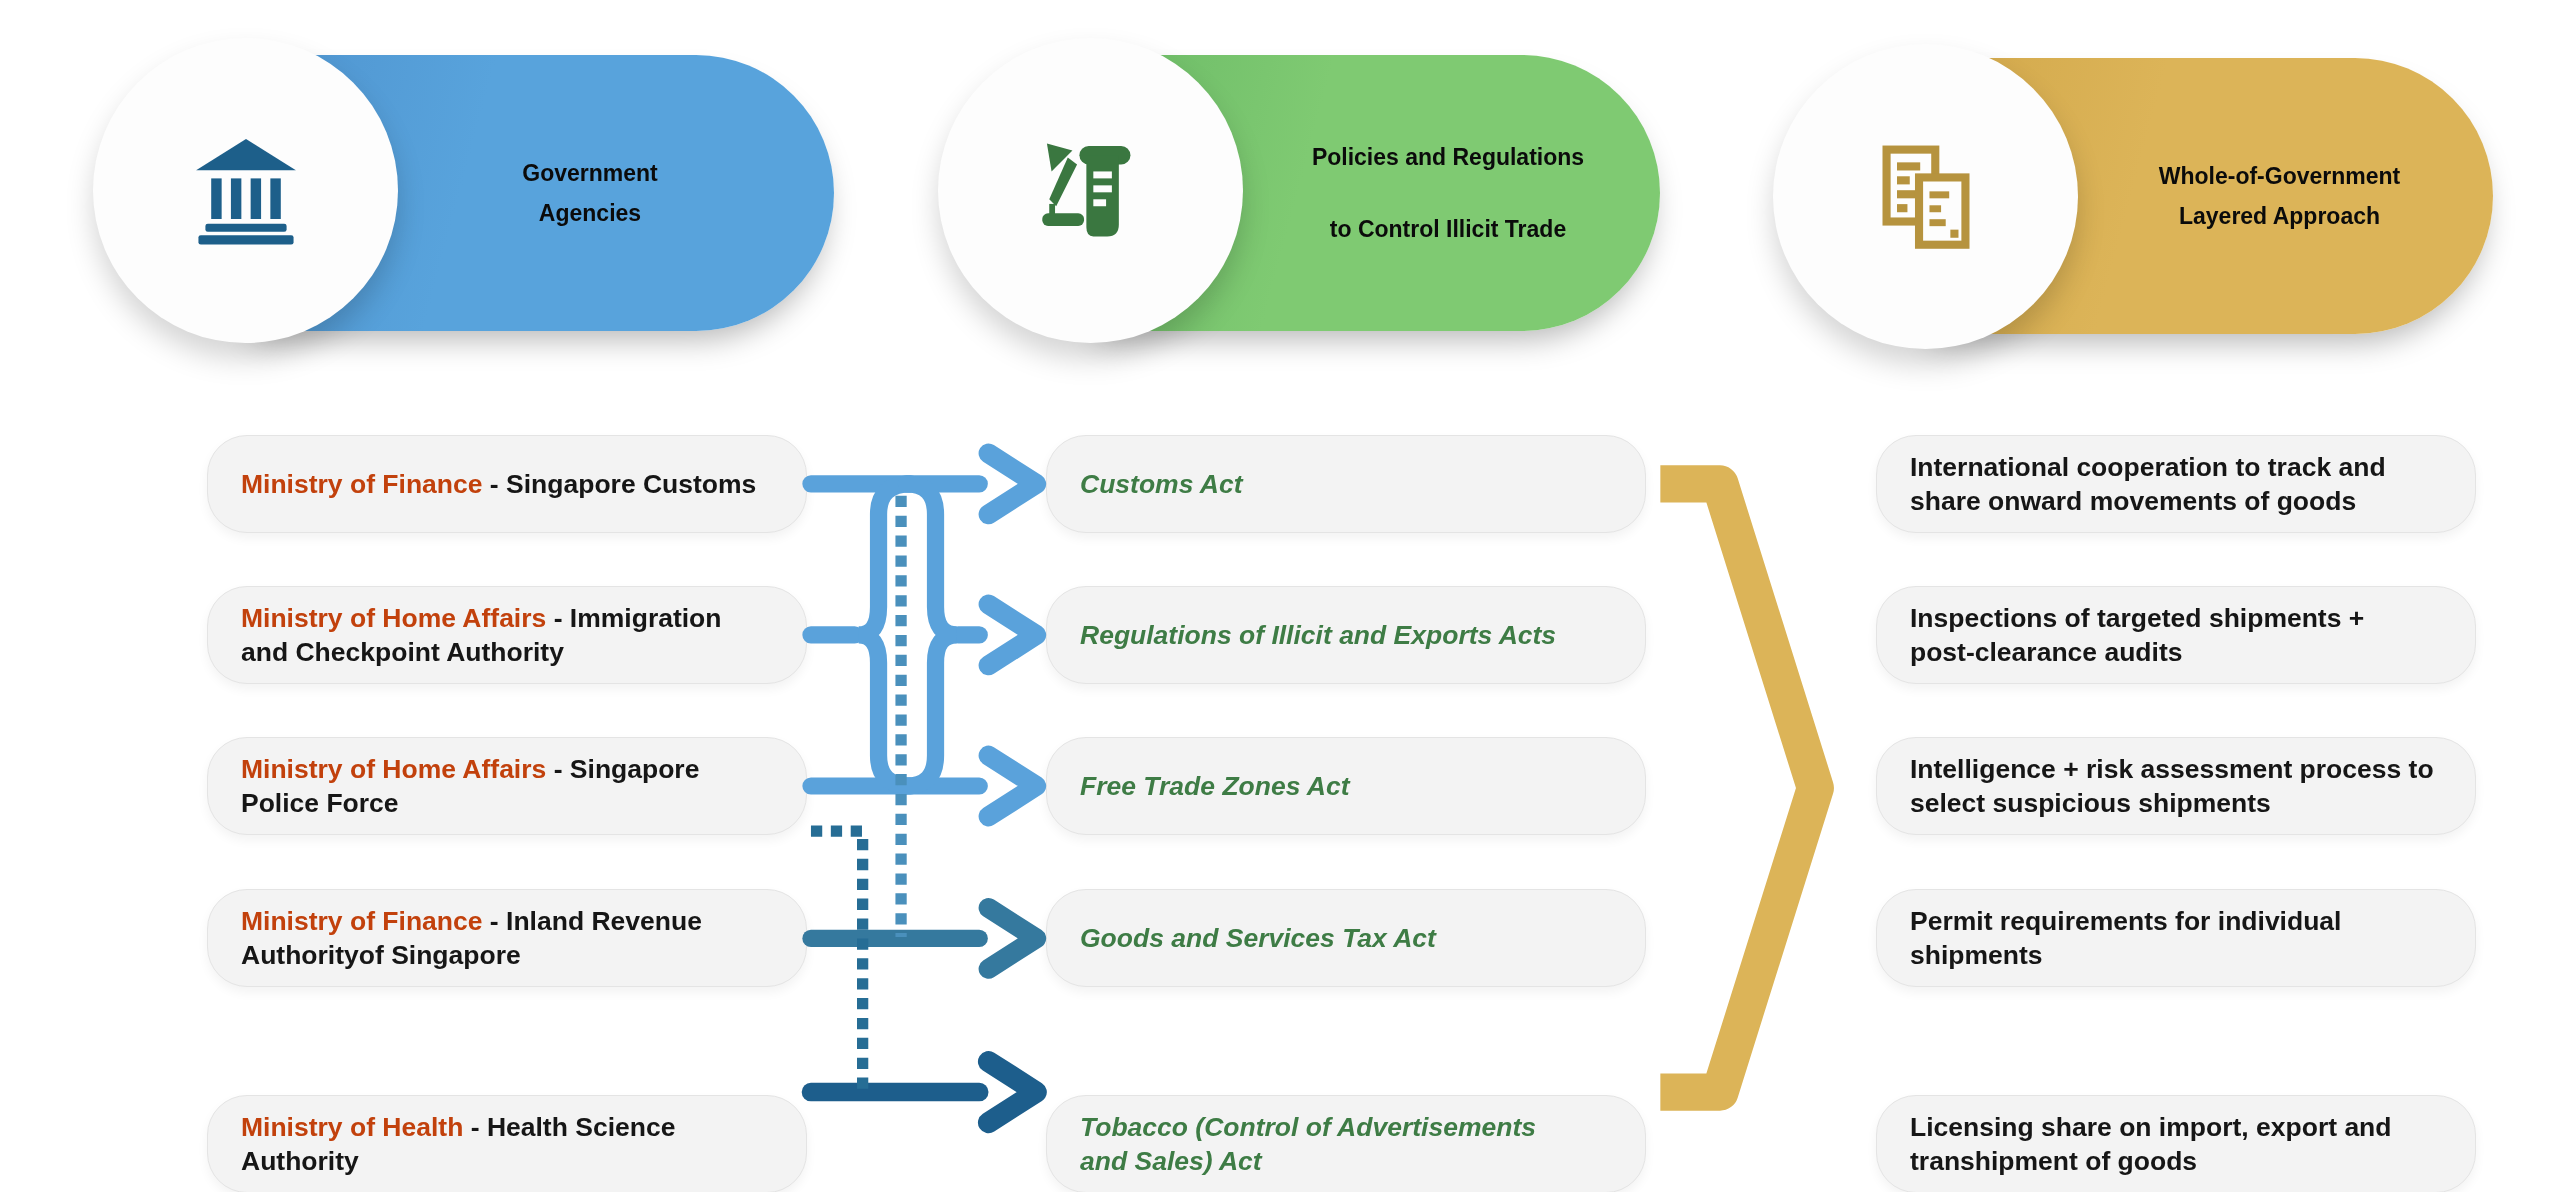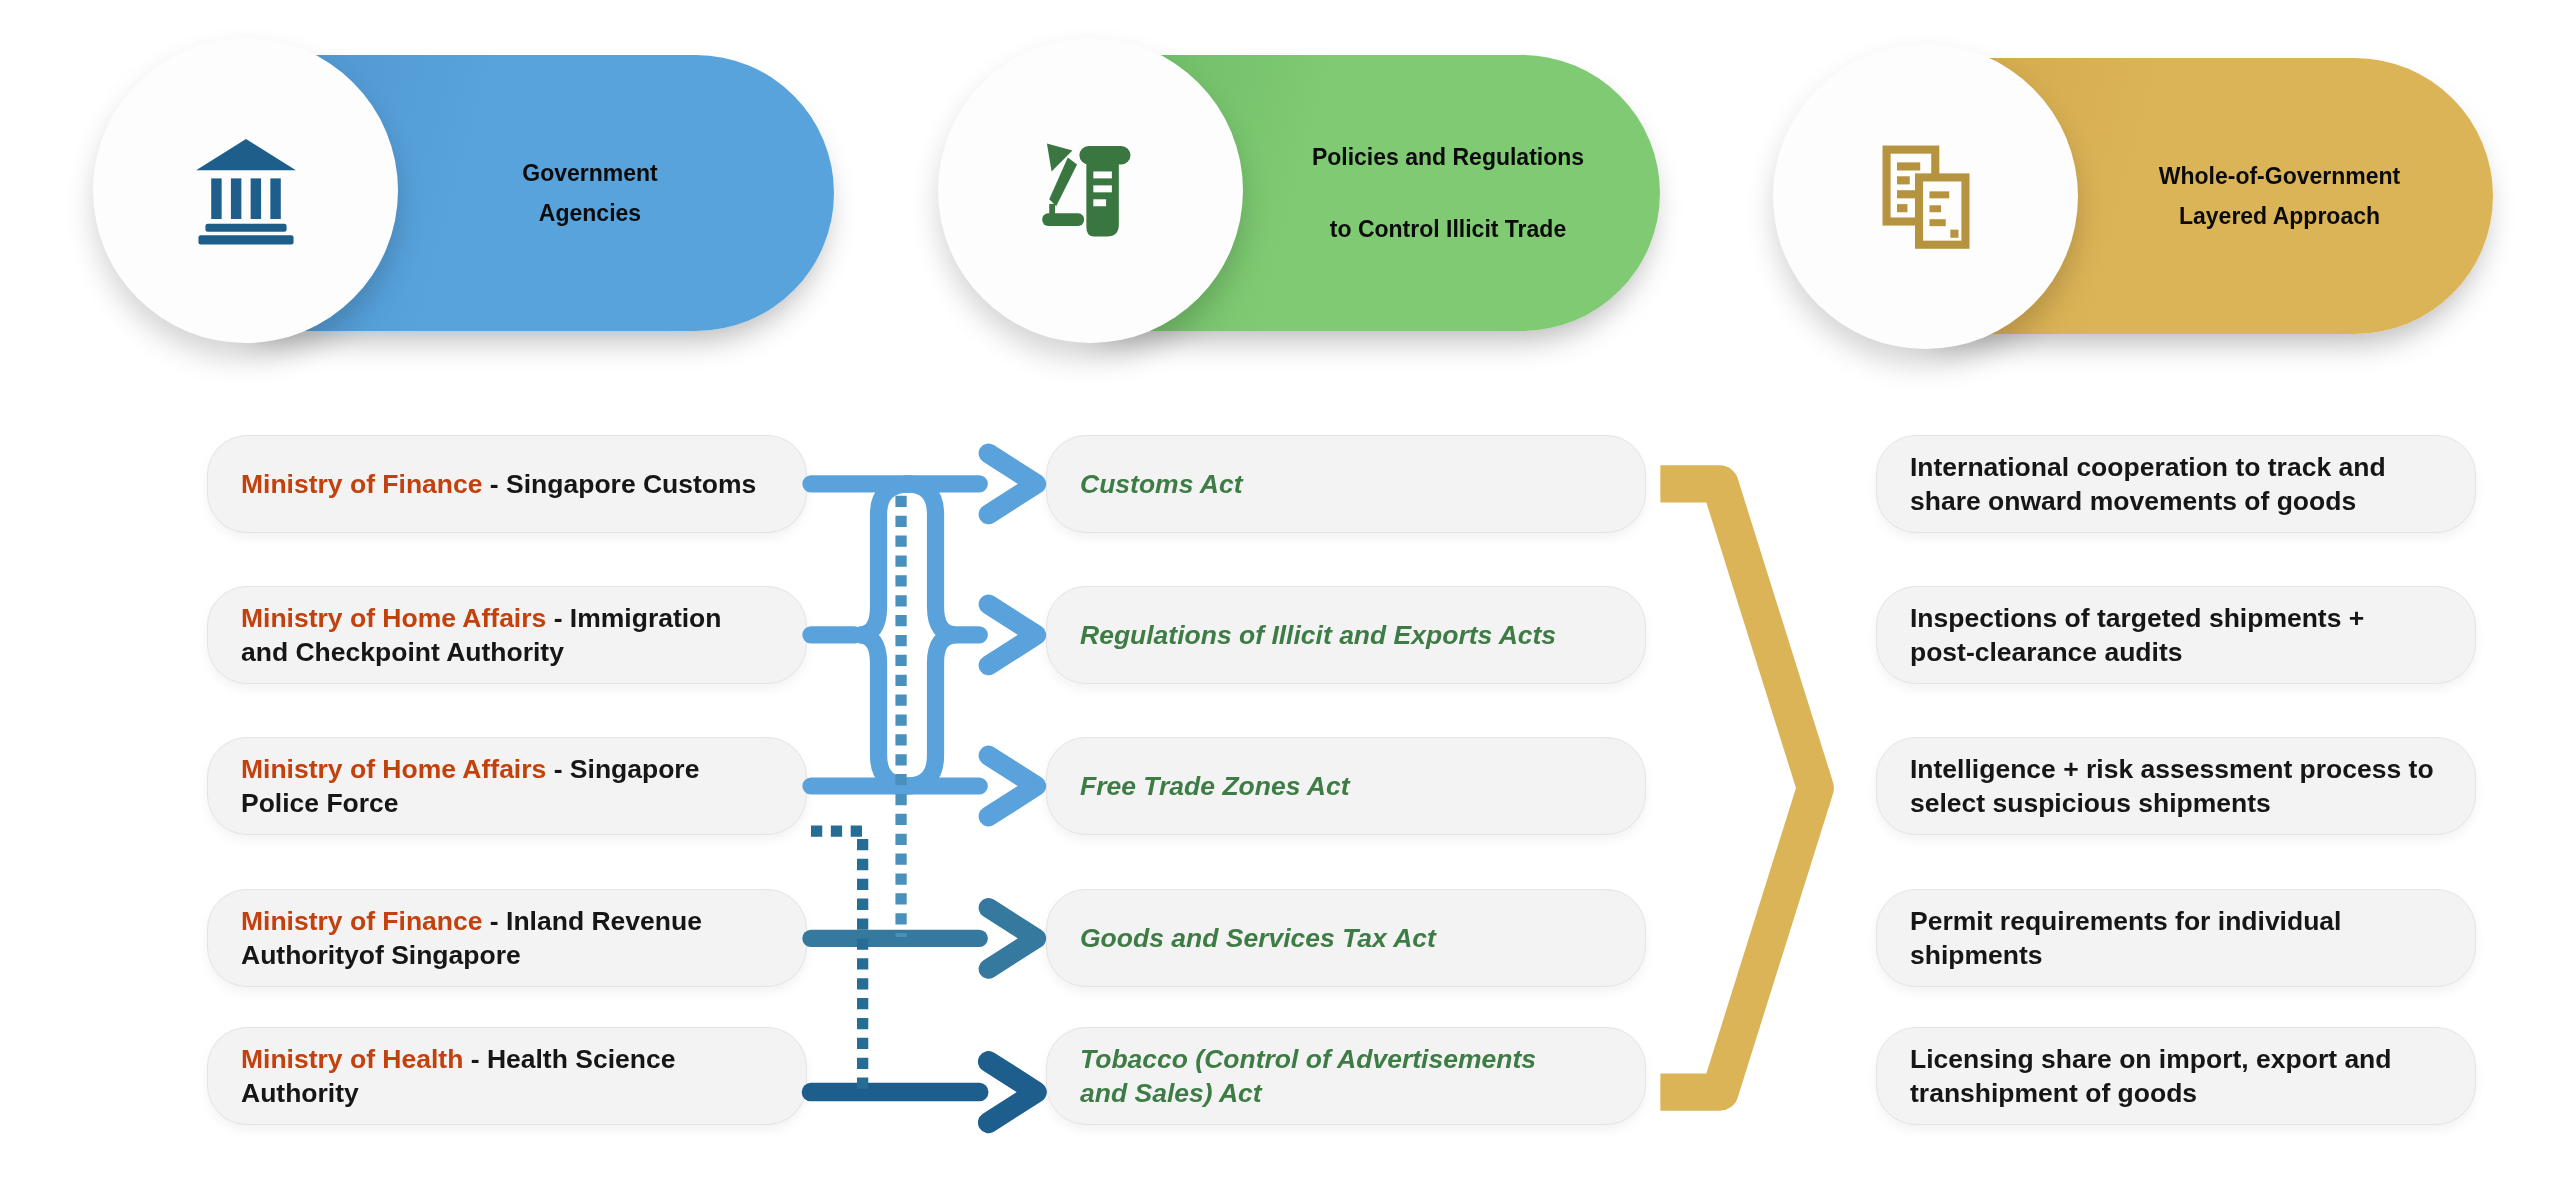--- a/index.html
+++ b/index.html
@@ -25,21 +25,21 @@
   .pill-text.t2{left:1259px;top:55px; width:378px;gap:32px;}
   .pill-text.t3{left:2094px;top:58px; width:371px;}
 
   
   .box{position:absolute;width:600px;height:98px;background:#f3f3f3;border:1.3px solid #e4e4e4;
        border-radius:40px;box-sizing:border-box;display:flex;align-items:center;padding:0 33px;
        box-shadow:0 5.3px 10.6px rgba(0,0,0,.05);font-weight:700;font-size:26.5px;line-height:34px;color:#161616;}
   .col-left  .box{left:207px;}
   .col-mid   .box{left:1046px;font-style:italic;}
   .col-right .box{left:1876px;}
-  .row-0{top:435px;} .row-1{top:586px;} .row-2{top:737px;} .row-3{top:889px;} .row-4{top:1027px;}
+  .row-0{top:435px;} .row-1{top:586px;} .row-2{top:737px;} .row-3{top:889px;} .row-4{top:1095px;}
 
   .ministry{color:#c2410c;}
   .box .txt{white-space:pre-line;}
   .act-text{color:#3e7c45;white-space:pre-line;}
 
   
   .overlay{position:absolute;left:0;top:0;}
 </style>
 </head>
 <body>

